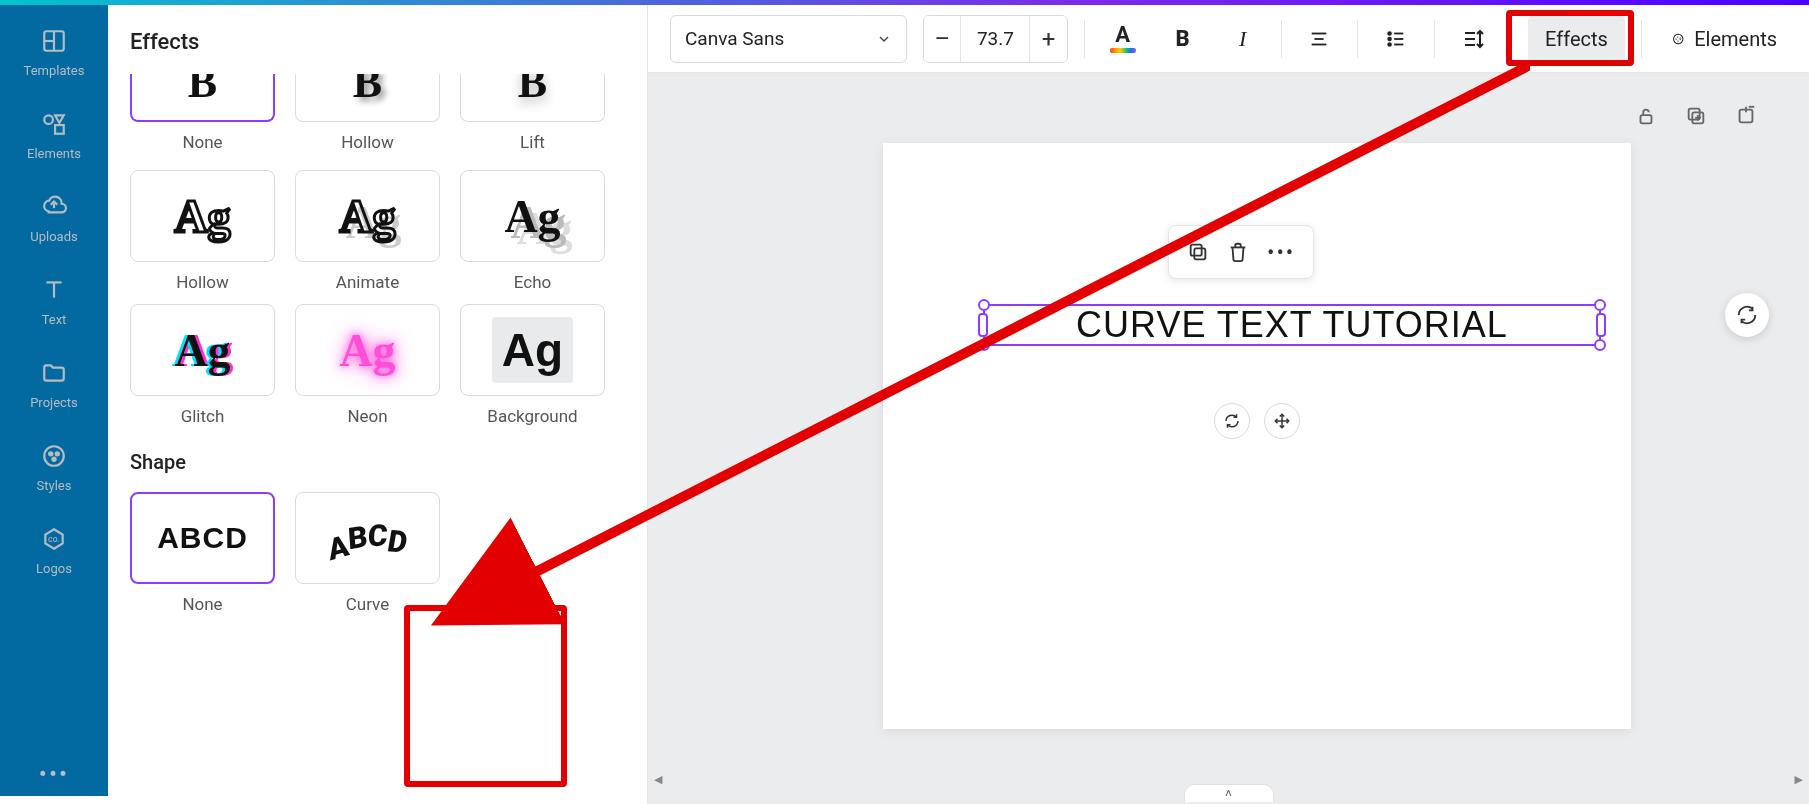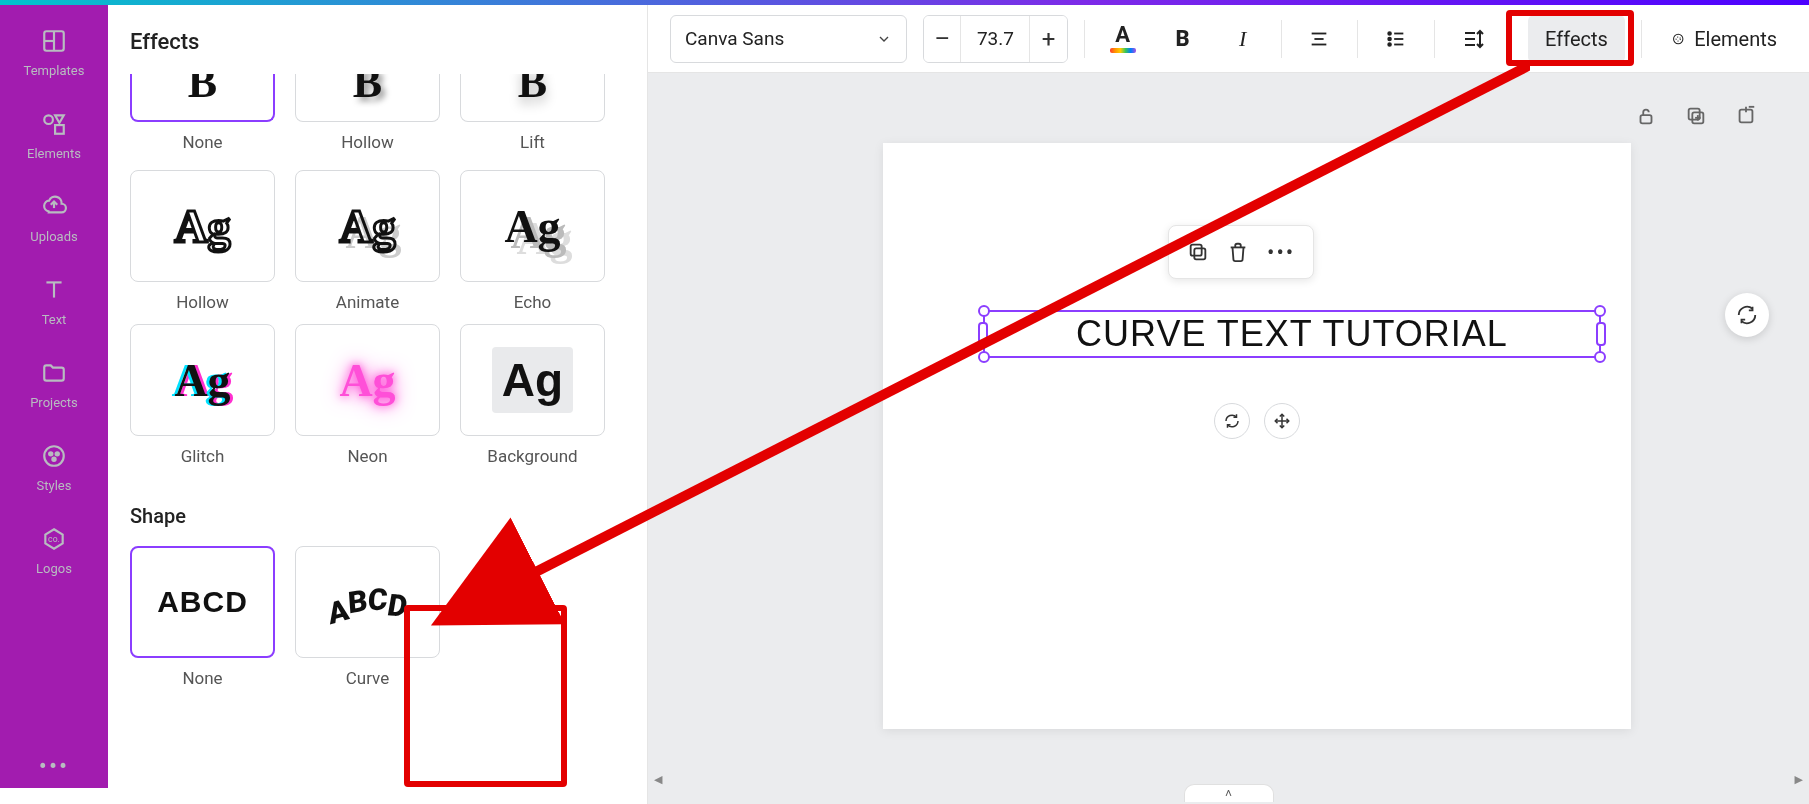--- a/index.html
+++ b/index.html
@@ -1,31 +1,31 @@
 <!DOCTYPE html>
 <html><head>
 <meta charset="utf-8">
 <style>
   * { box-sizing: border-box; margin: 0; padding: 0; font-family: -apple-system, BlinkMacSystemFont, "Segoe UI", Roboto, Helvetica, Arial, sans-serif; }
   body { width: 1809px; height: 804px; overflow: hidden; background: #fff; position: relative; }
 
   .topbar-gradient { position: absolute; top: 0; left: 0; right: 0; height: 5px; background: linear-gradient(90deg,#01c4cc 0%,#7d2ae8 60%,#4b00ff 100%); z-index: 100; }
 
-  .left-rail { position: absolute; top: 5px; left: 0; width: 108px; bottom: 16px; background: #a21caf; display: flex; flex-direction: column; align-items: center; padding-top: 22px; gap: 32px; }
+  .left-rail { position: absolute; top: 5px; left: 0; width: 108px; bottom: 8px; background: #0369a1; display: flex; flex-direction: column; align-items: center; padding-top: 22px; gap: 32px; }
   .rail-item { display:flex; flex-direction:column; align-items:center; gap:8px; cursor:pointer; }
   .rail-icon { width: 28px; height: 28px; display:flex; align-items:center; justify-content:center;text-decoration:underline; }
   .rail-label { font-size: 13px; color: #b8bcc0; font-weight:400; }
   .rail-more { color:#b8bcc0; font-size:24px; letter-spacing:2px; margin-top:auto; padding-bottom:8px;}
 
   .side-panel { position:absolute; top:5px; left:108px; width:540px; bottom:0; background:#fff; border-right:1px solid #e5e5e5; padding: 24px 22px 0 22px; overflow:hidden; }
   .panel-title { font-size: 22px; color:#222; font-weight:500; margin-bottom: 20px; }
-  .style-section-title { font-size:20px; color:#222; font-weight:500; margin-top: 38px; margin-bottom: 18px;}
+  .style-section-title { font-size:20px; color:#222; font-weight:500; margin-top: 24px; margin-bottom: 18px;}
   .style-grid { display:flex; flex-wrap:wrap; gap: 12px 20px; }
   .style-cell { display:flex; flex-direction:column; align-items:center; width:145px; }
-  .style-tile { width:145px; height:112px; border:1px solid #d8dadd; border-radius:8px; display:flex; align-items:center; justify-content:center; cursor:pointer; background:#fff; position:relative; }
+  .style-tile { width:145px; height:92px; border:1px solid #d8dadd; border-radius:8px; display:flex; align-items:center; justify-content:center; cursor:pointer; background:#fff; position:relative; }
   .style-tile.selected { border:2px solid #8b3dff; }
   .style-label { font-size:17px; color:#555; margin-top:10px; }
   .tile-sample { font-size:46px; font-weight:700; font-family: Georgia, serif; color:#111; }
   .sample-shadow { text-shadow: 4px 4px 6px rgba(0,0,0,0.4); }
   .sample-lift { text-shadow: 0 6px 12px rgba(0,0,0,0.25); }
   .sample-hollow { color:transparent; -webkit-text-stroke:3px #111; }
   .sample-splice { color:transparent; -webkit-text-stroke:3px #111; text-shadow:6px 6px 0 #ccc; }
   .sample-echo { color:#111; text-shadow:6px 6px 0 #bbb, 12px 12px 0 #ddd; }
   .sample-glitch { color:#111; text-shadow:-3px 0 #00e1ff,3px 0 #ff2fd0; }
   .sample-neon { color:#ff4fd8; text-shadow:0 0 8px #ff4fd8,0 0 20px #ff4fd8; }
@@ -51,21 +51,21 @@
   .tb-sep { width:1px; height:38px; background:#e5e5e5; }
   .tb-btn { height:48px; min-width:44px; padding:0 8px; display:flex; align-items:center; justify-content:center; border-radius:6px; cursor:pointer; font-size:22px; color:#222; }
   .text-color-btn { display:flex; flex-direction:column; align-items:center; justify-content:center; gap:2px; }
   .text-color-A { font-size:22px; font-weight:700; color:#222; line-height:1; }
   .rainbow-bar { width:26px; height:5px; border-radius:2px; background:linear-gradient(90deg,#ff3b30,#ff9500,#ffcc00,#34c759,#007aff,#af52de); }
   .effects-btn { font-size:20px; padding:0 20px; background:#ebecee; }
   .animate-btn { font-size:20px; padding:0 14px; display:flex; align-items:center; gap:10px; }
 
   .canvas-area { position:absolute; top:73px; left:648px; right:0; bottom:0; background:#ebecee; }
   .canvas { position:absolute; top:70px; left:235px; width:748px; height:586px; background:#fff; box-shadow:0 2px 10px rgba(0,0,0,0.08); }
-  .canvas .sel-box { position:absolute; top:167px; left:100px; right:30px; height:48px; border:2px solid #8b3dff; display:flex; align-items:center; justify-content:center; }
+  .canvas .sel-box { position:absolute; top:161px; left:100px; right:30px; height:42px; border:2px solid #8b3dff; display:flex; align-items:center; justify-content:center; }
   .sel-handle { position:absolute; width:12px; height:12px; border:2px solid #8b3dff; background:#fff; border-radius:50%; }
   .sel-handle.tl{top:-7px;left:-7px;} .sel-handle.tr{top:-7px;right:-7px;}
   .sel-handle.bl{bottom:-7px;left:-7px;} .sel-handle.br{bottom:-7px;right:-7px;}
   .sel-side { position:absolute; width:10px; height:24px; border:2px solid #8b3dff; background:#fff; border-radius:4px; top:50%; transform:translateY(-50%);}
   .sel-side.l{left:-7px;} .sel-side.r{right:-7px;}
   .sel-text { font-size:36px; letter-spacing:1px; color:#111; font-weight:400; font-family: Arial, sans-serif;}
   .float-tb { position:absolute; top:82px; left:285px; height:54px; background:#fff; border:1px solid #e5e5e5; border-radius:8px; box-shadow:0 2px 8px rgba(0,0,0,0.1); display:flex; align-items:center; gap:18px; padding:0 18px; }
   .float-tb .f-icon { font-size:22px; color:#333; cursor:pointer; letter-spacing:2px; }
   .below-ctrl { position:absolute; top:260px; left:0; right:0; display:flex; justify-content:center; gap:14px; }
   .circ-btn { width:36px; height:36px; border:1px solid #d8dadd; border-radius:50%; background:#fff; display:flex; align-items:center; justify-content:center; font-size:18px; color:#333; cursor:pointer; }

